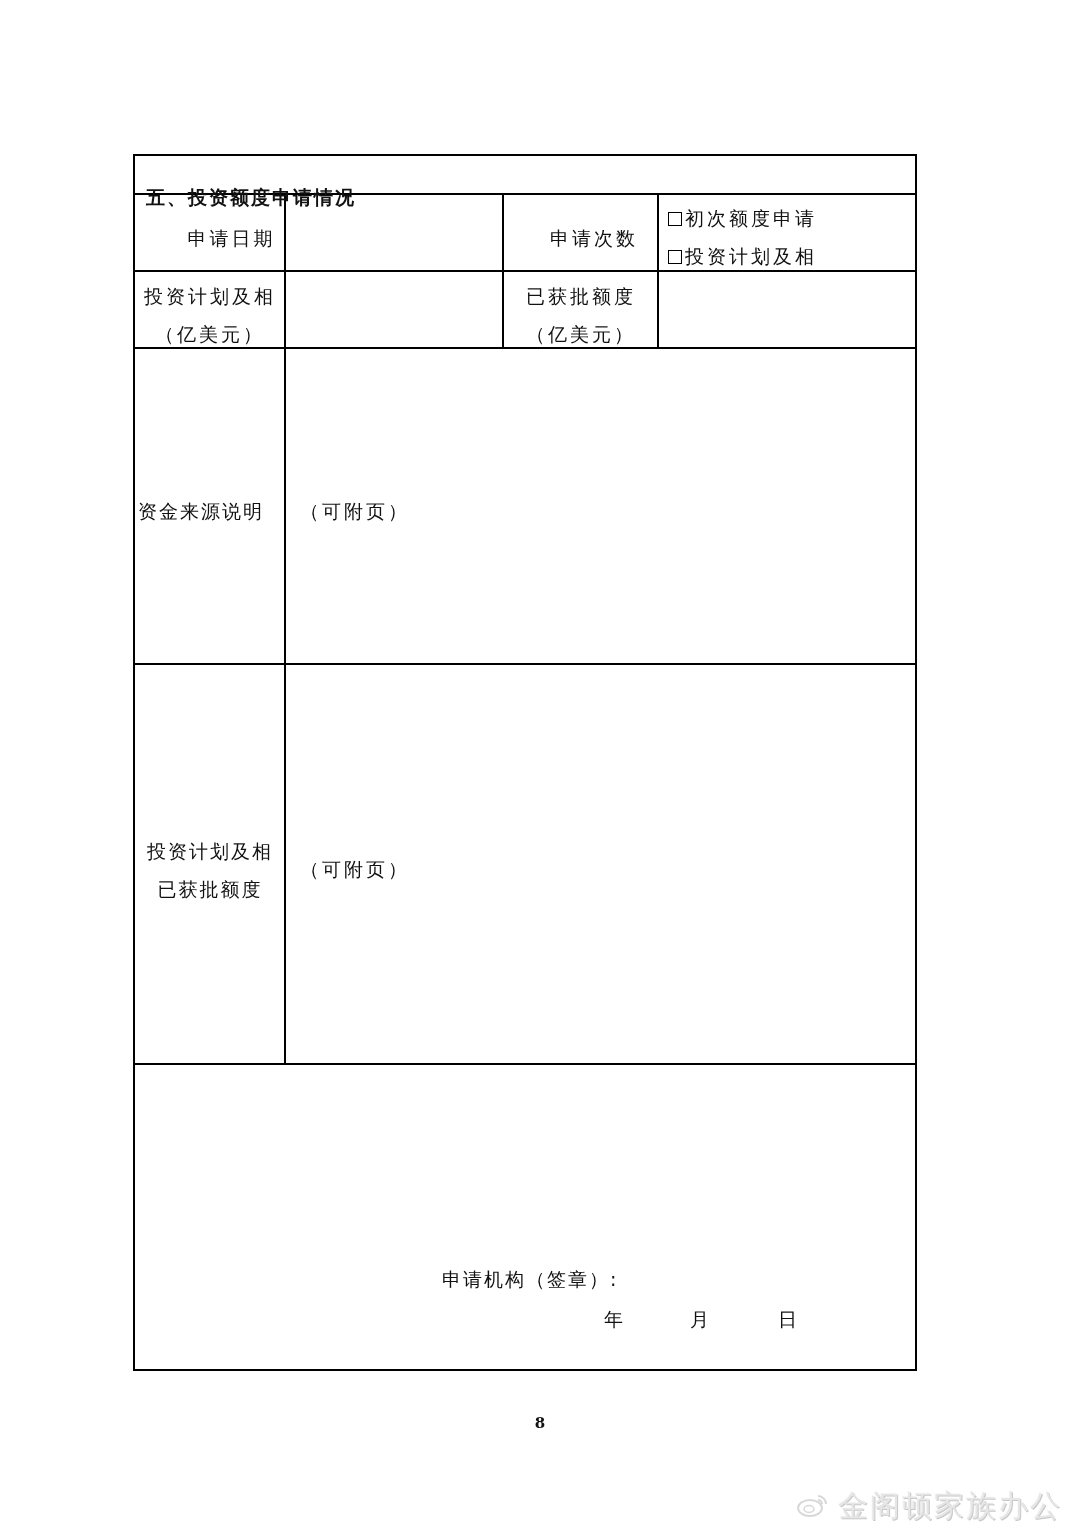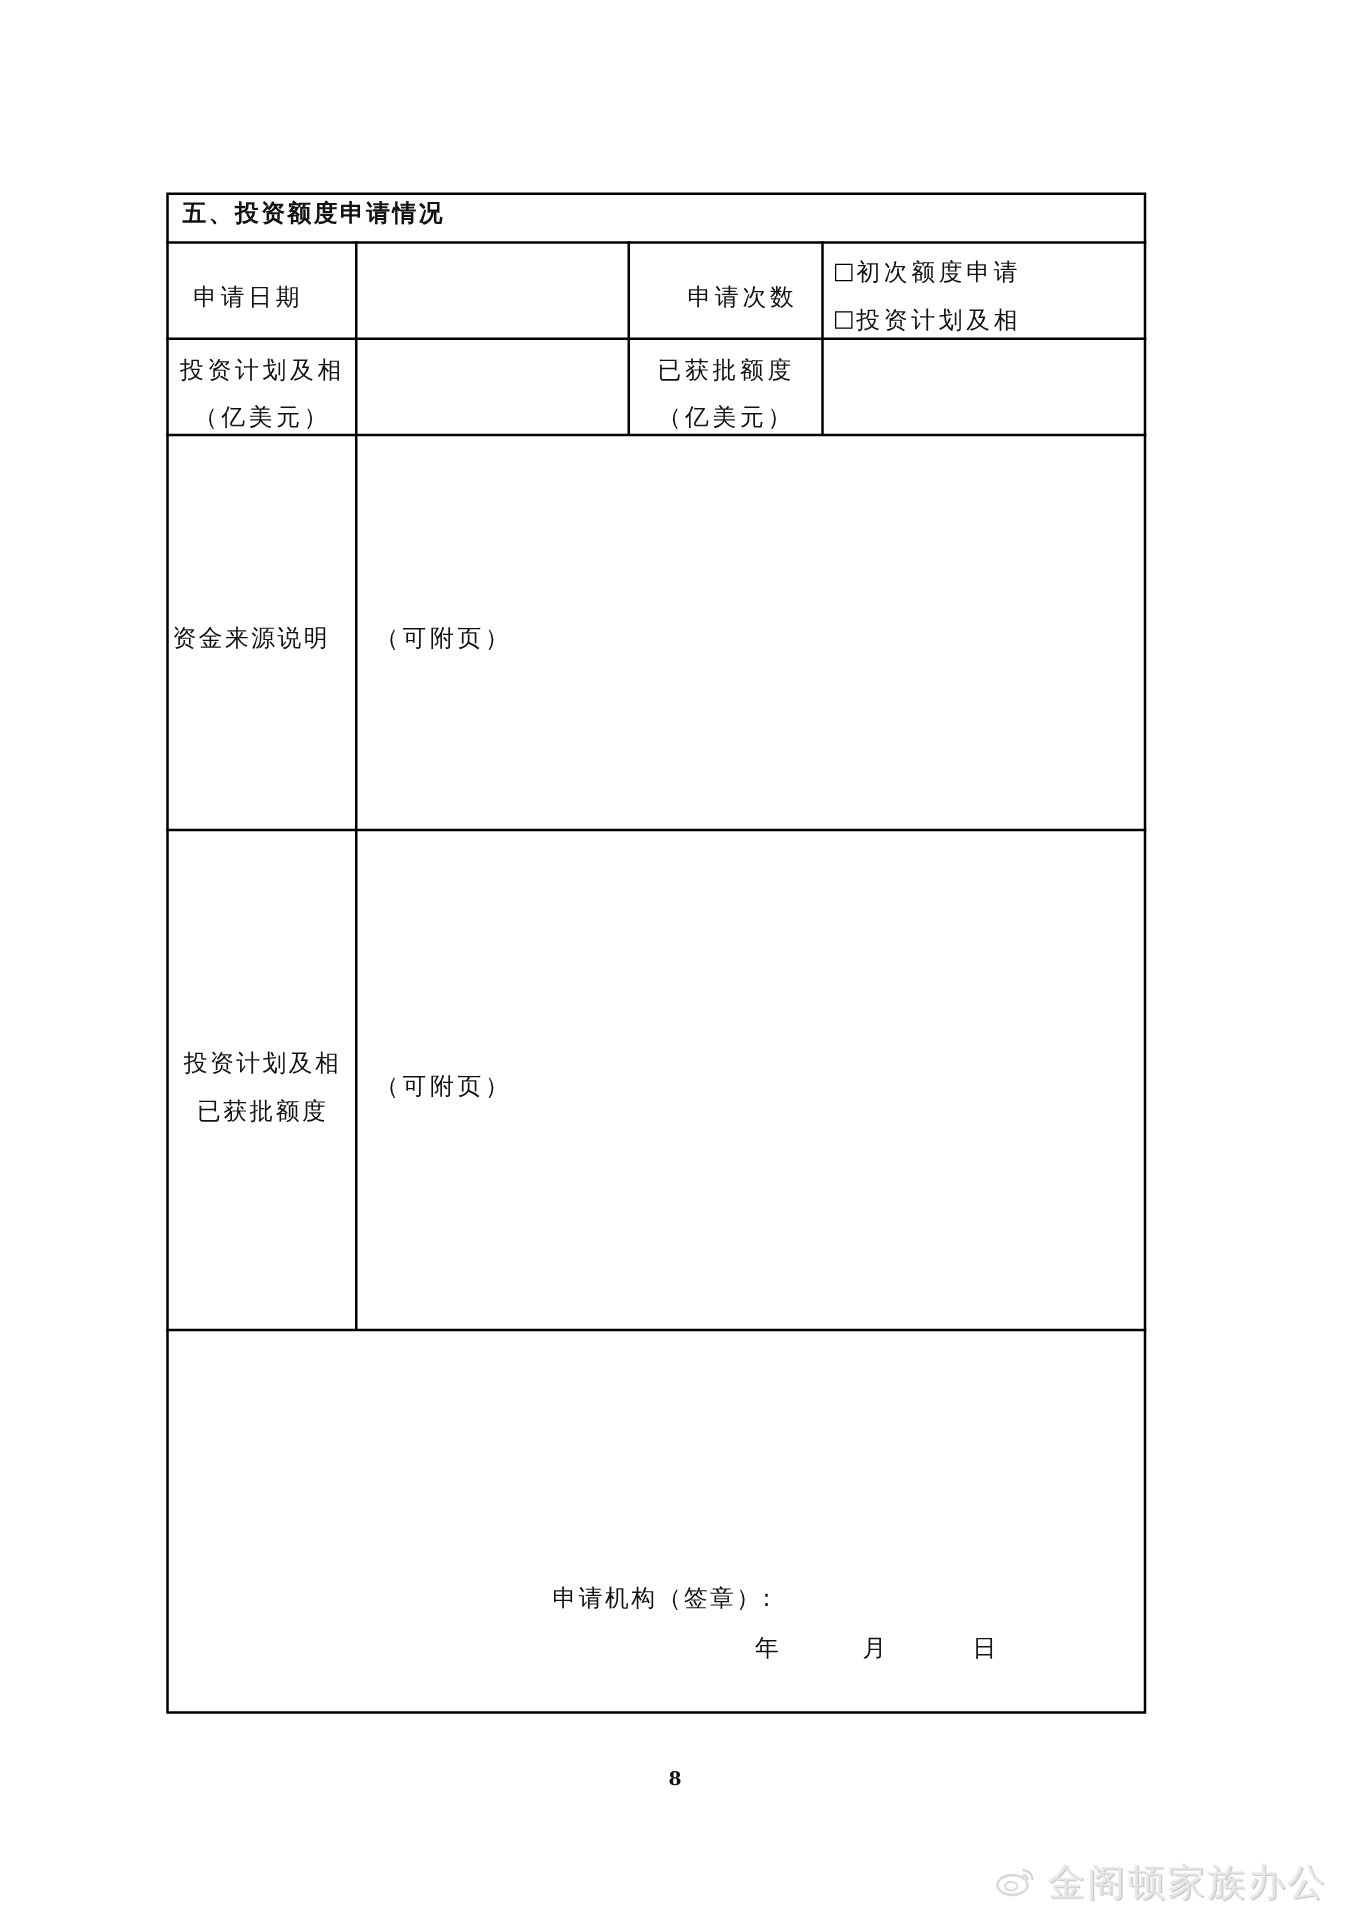--- a/index.html
+++ b/index.html
@@ -34,23 +34,23 @@
   <div class="hline" style="left:133px; top:193px; width:784px;"></div>
   <div class="hline" style="left:133px; top:270px; width:784px;"></div>
   <div class="hline" style="left:133px; top:347px; width:784px;"></div>
   <div class="hline" style="left:133px; top:663px; width:784px;"></div>
   <div class="hline" style="left:133px; top:1063px; width:784px;"></div>
 
   <div class="vline" style="left:284px; top:193px; height:871px;"></div>
   <div class="vline" style="left:502px; top:193px; height:155px;"></div>
   <div class="vline" style="left:657px; top:193px; height:155px;"></div>
 
-  <div class="txt section-title" style="left:146px; top:162px;">五、投资额度申请情况</div>
+  <div class="txt section-title" style="left:146px; top:188px;">五、投资额度申请情况</div>
 
-  <div class="txt center" style="left:117px; width:163px; top:229px;">申请日期</div>
+  <div class="txt center" style="left:150px; width:163px; top:229px;">申请日期</div>
   <div style="position:absolute; left:287px; top:196px; width:214px; height:73px;"></div>
 
   <div class="txt center" style="left:504px; width:180px; top:229px;">申请次数</div>
 
   <div class="txt" style="left:668px; top:209px;">
     <span class="checkbox"></span><span>初次额度申请</span>
   </div>
   <div class="txt" style="left:668px; top:247px;">
     <span class="checkbox"></span><span>投资计划及相</span>
   </div>

